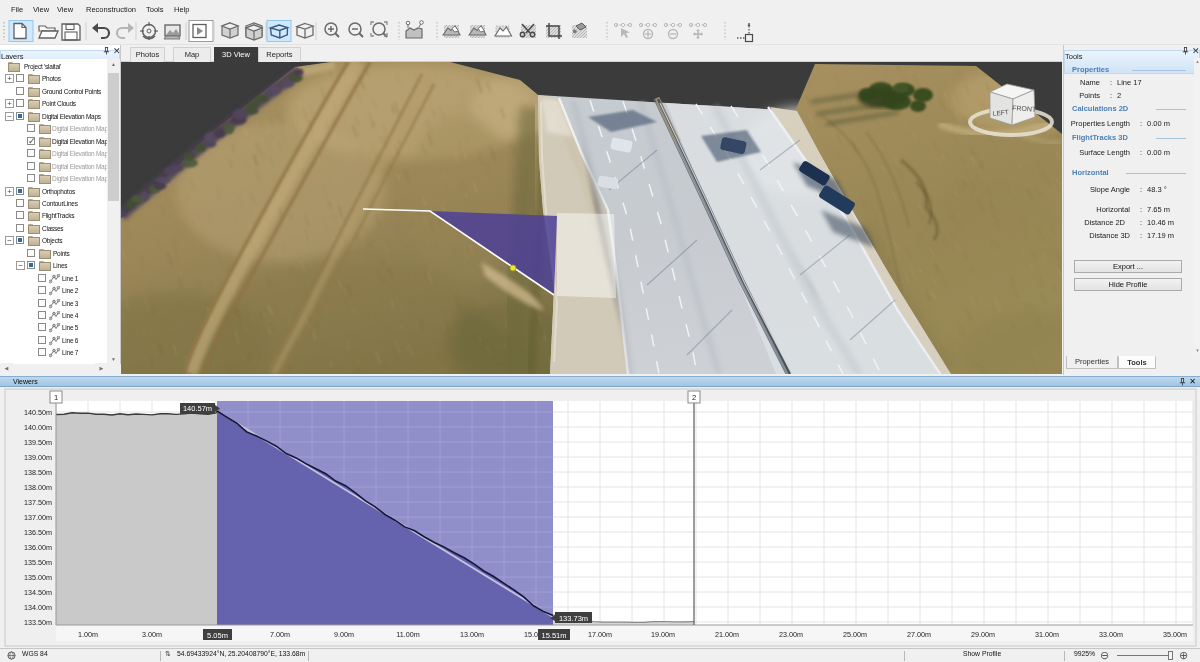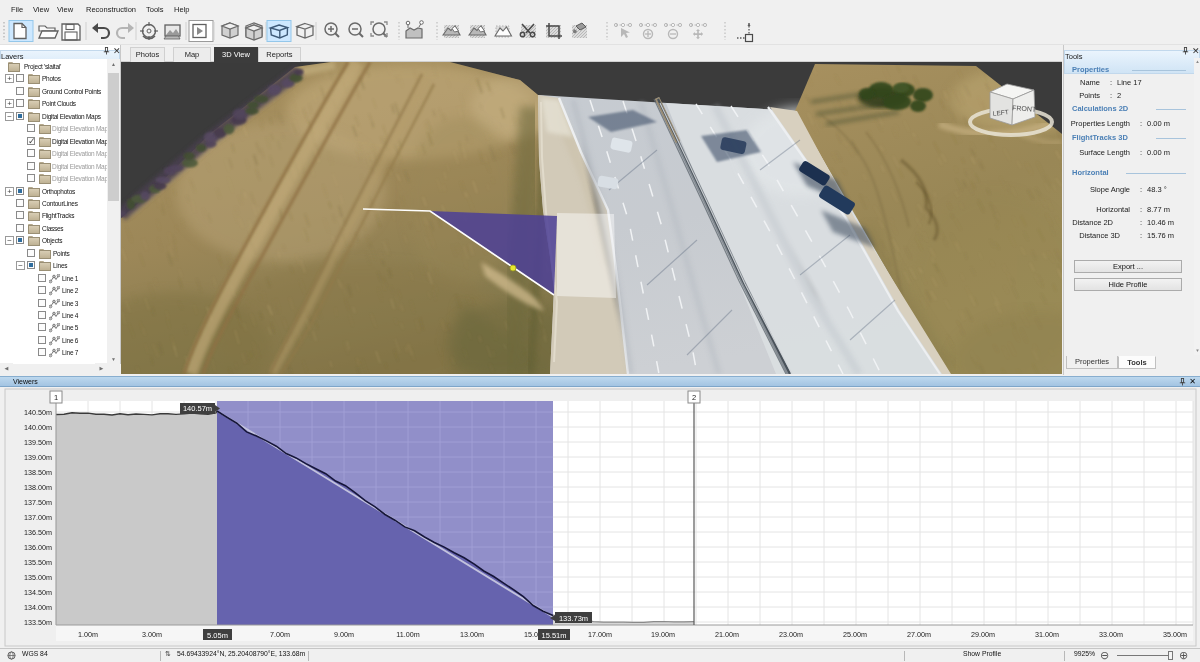--- a/index.html
+++ b/index.html
@@ -1454,31 +1454,31 @@
     <div class="rp-sec" style="top:123px">Horizontal</div>
     <div class="rp-line" style="left:62px;top:128px;width:60px"></div>
     <div class="rp-row" style="top:140px">
       <span style="position:absolute;right:55px">Slope Angle</span>
       <span style="position:absolute;left:76px">:</span>
       <span style="position:absolute;left:83px">48.3 °</span>
     </div>
     <div class="rp-row" style="top:160px">
       <span style="position:absolute;right:55px">Horizontal</span>
       <span style="position:absolute;left:76px">:</span>
-      <span style="position:absolute;left:83px">8.77 m</span>
+      <span style="position:absolute;left:83px">7.65 m</span>
     </div>
     <div class="rp-row" style="top:173px">
-      <span style="position:absolute;right:72px">Distance 2D</span>
+      <span style="position:absolute;right:60px">Distance 2D</span>
       <span style="position:absolute;left:76px">:</span>
       <span style="position:absolute;left:83px">10.46 m</span>
     </div>
     <div class="rp-row" style="top:186px">
-      <span style="position:absolute;right:65px">Distance 3D</span>
+      <span style="position:absolute;right:55px">Distance 3D</span>
       <span style="position:absolute;left:76px">:</span>
-      <span style="position:absolute;left:83px">15.76 m</span>
+      <span style="position:absolute;left:83px">17.19 m</span>
     </div>
     <div class="btn" style="top:215px">Export ...</div>
     <div class="btn" style="top:233px">Hide Profile</div>
     <div class="rtab" style="left:2px;top:311px;width:52px">Properties</div>
     <div class="rtab active" style="left:54px;top:311px;width:38px;font-weight:bold">Tools</div>
     <div style="position:absolute;left:130px;top:13px;width:7px;height:297px;background:#f2f2f2">
       <div style="position:absolute;left:0;top:0;width:7px;height:8px;color:#888;font-size:4.5px;text-align:center;line-height:8px">▲</div>
       <div style="position:absolute;left:0;bottom:0;width:7px;height:8px;color:#888;font-size:4.5px;text-align:center;line-height:8px">▼</div>
     </div>
 </div>

